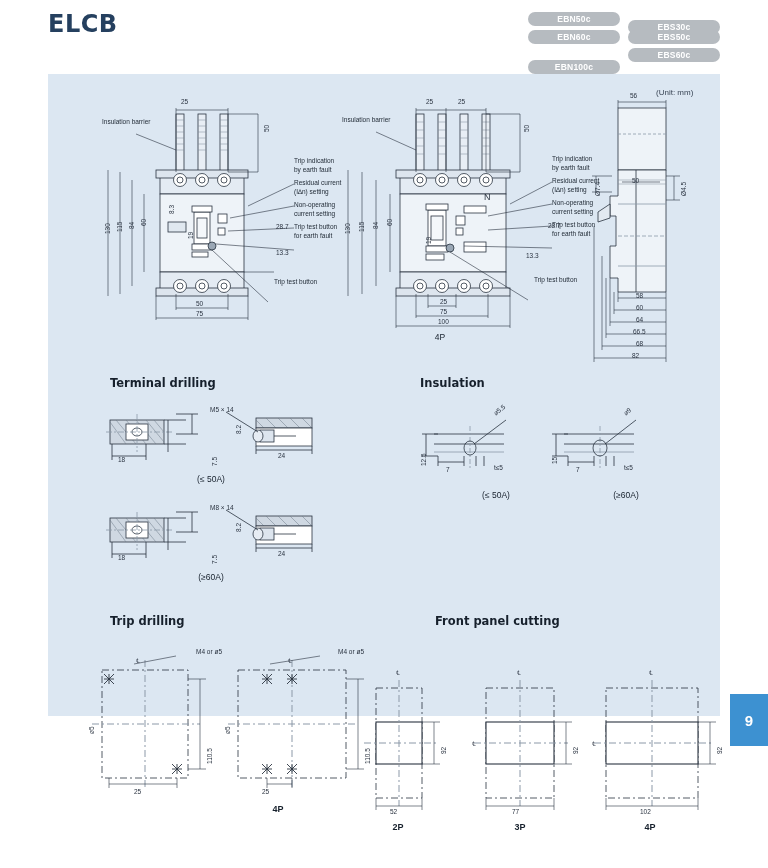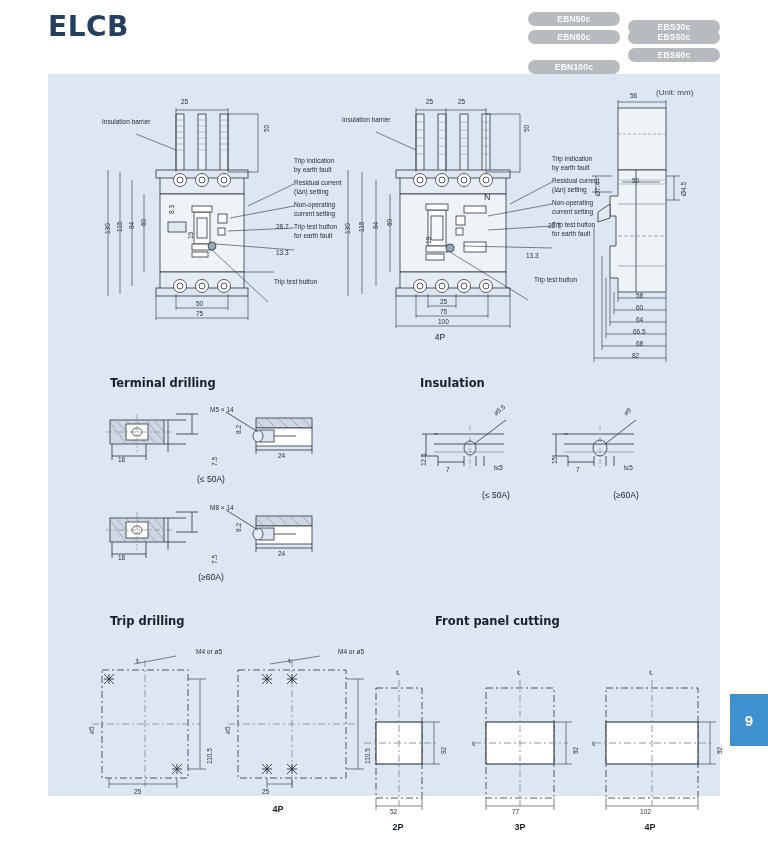--- a/index.html
+++ b/index.html
@@ -8,34 +8,34 @@
     background:#ffffff;
     font-family:"Liberation Sans",sans-serif;
     position:relative;
     overflow:hidden;
     color:#1a2330;
   }
   
   #header{position:absolute;left:0;top:0;width:768px;height:66px;}
   #page-title{
     position:absolute;left:48px;top:10px;
-    font-size:28px;font-weight:bold;letter-spacing:.5px;
+    font-size:24px;font-weight:bold;letter-spacing:.5px;
     color:#25405f;
     font-family:"DejaVu Sans",sans-serif;
   }
   .badge{
     position:absolute;width:92px;height:14px;border-radius:7px;
     background:#b6bbc0;color:#ffffff;
     font-size:8.5px;font-weight:bold;
     display:flex;align-items:center;justify-content:center;
     letter-spacing:.2px;
   }
   
   #panel{
-    position:absolute;left:48px;top:74px;width:672px;height:722px;
+    position:absolute;left:48px;top:74px;width:672px;height:642px;
     background:#dce7f2;
   }
   .unit-note{position:absolute;font-size:8px;color:#3a4656;}
   .sect-title{
     position:absolute;font-size:11.5px;font-weight:bold;color:#16202c;
     font-family:"DejaVu Sans",sans-serif;
   }
   .cap{position:absolute;font-size:8.5px;color:#16202c;text-align:center;}
   .cap-b{position:absolute;font-size:9px;font-weight:bold;color:#16202c;text-align:center;}
   .dim{position:absolute;font-size:6.5px;color:#2a3340;white-space:nowrap;}

